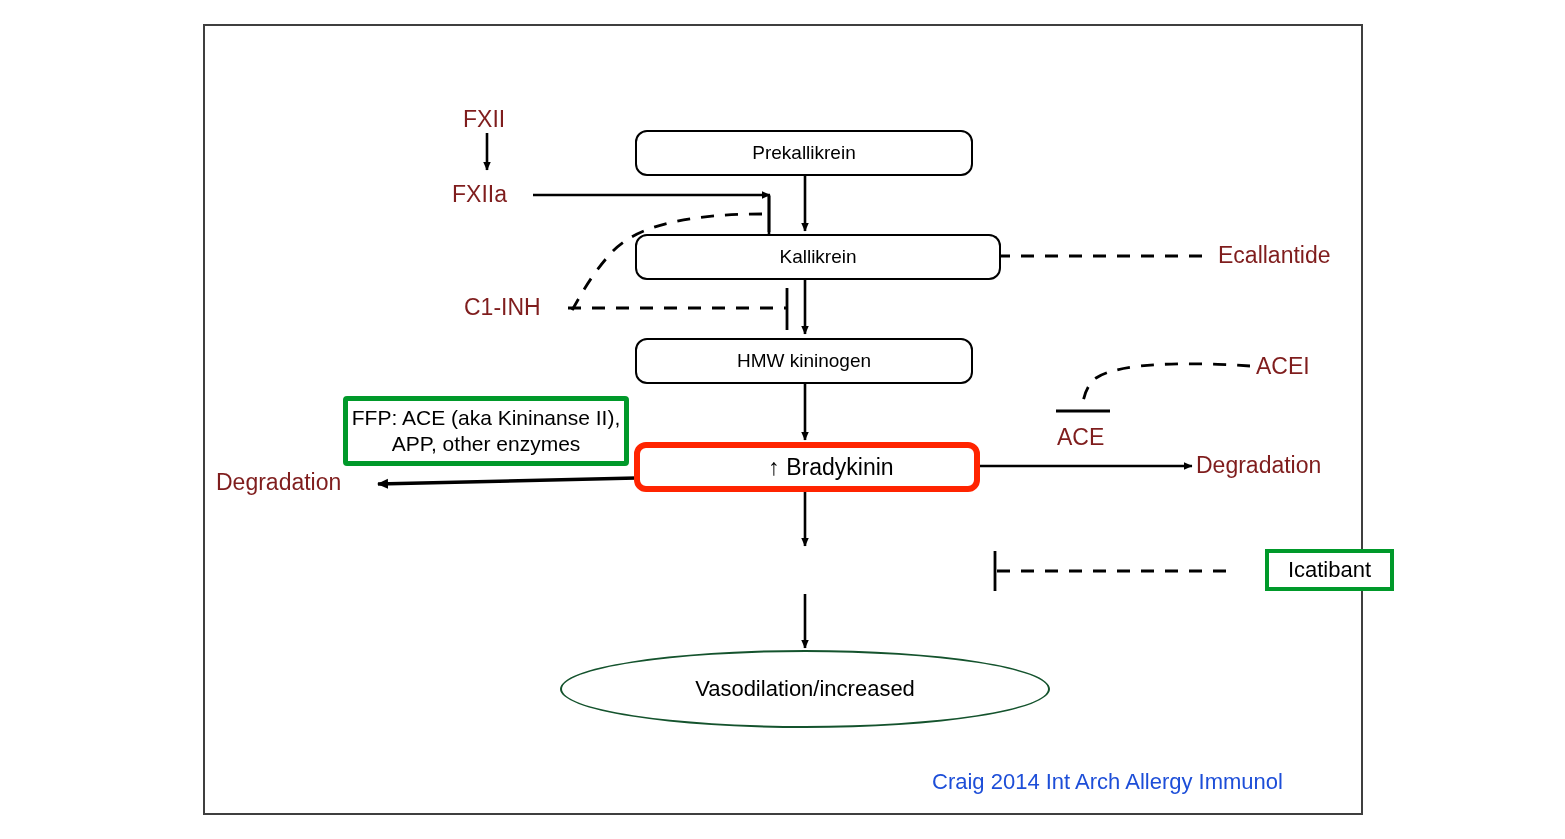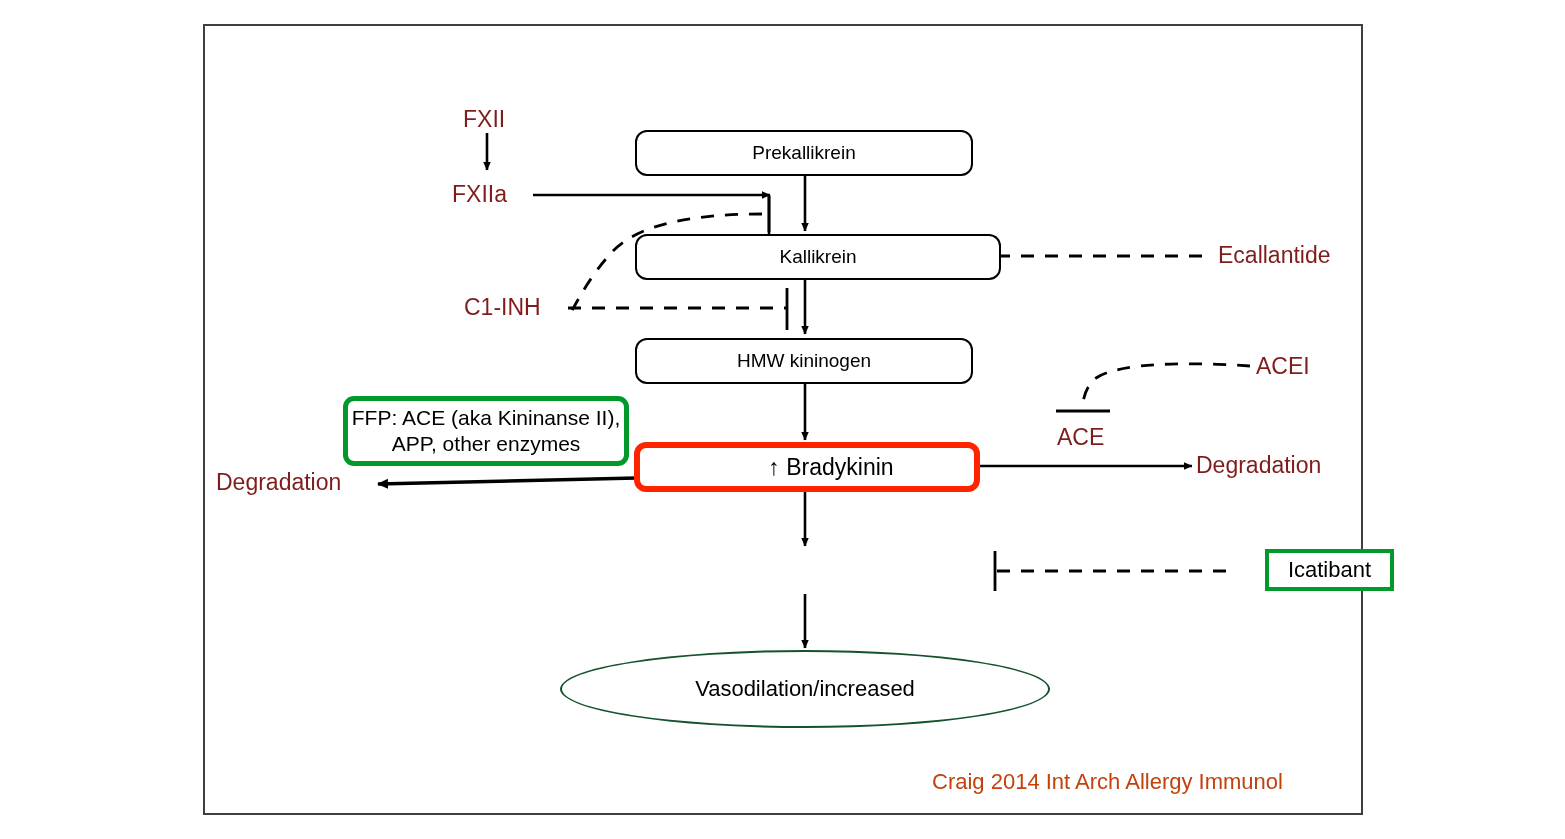--- a/index.html
+++ b/index.html
@@ -3,25 +3,25 @@
 <meta charset="utf-8">
 <style>
   html,body{margin:0;padding:0;background:#ffffff;}
   body{width:1565px;height:839px;font-family:"Liberation Sans",sans-serif;overflow:hidden;}
   #stage{position:relative;width:1565px;height:839px;background:#ffffff;}
   #frame{position:absolute;left:203px;top:24px;width:1160px;height:791px;border:2px solid #3f3f3f;box-sizing:border-box;background:#fff;}
   svg.layer{position:absolute;left:0;top:0;width:1565px;height:839px;pointer-events:none;}
   .node{position:absolute;box-sizing:border-box;display:flex;align-items:center;justify-content:center;text-align:center;background:#fff;}
   .rbox{border:2px solid #000;border-radius:12px;font-size:19px;color:#000;}
   .redbox{border:6px solid #ff2400;border-radius:12px;font-size:23px;color:#000;}
-  .greenbox{border:5px solid #00992a;border-radius:11px;font-size:21px;color:#000;line-height:1.22;}
+  .greenbox{border:5px solid #00992a;border-radius:4px;font-size:21px;color:#000;line-height:1.22;}
   .greensm{border:4px solid #00992a;border-radius:0;font-size:22px;color:#000;margin-left:36px;}
   .ell{border:2px solid #14532d;border-radius:50%;font-size:22px;line-height:1.25;color:#000;}
   .lbl{position:absolute;font-size:23px;color:#7f1d1d;white-space:nowrap;}
-  .cite{position:absolute;font-size:22px;color:#c2410c;white-space:nowrap;}
+  .cite{position:absolute;font-size:22px;color:#1d4ed8;white-space:nowrap;}
 </style>
 </head>
 <body>
 
 <div id="stage">
 
   <div id="frame"></div>
 
   <svg class="layer" viewBox="0 0 1565 839">
     <defs>

